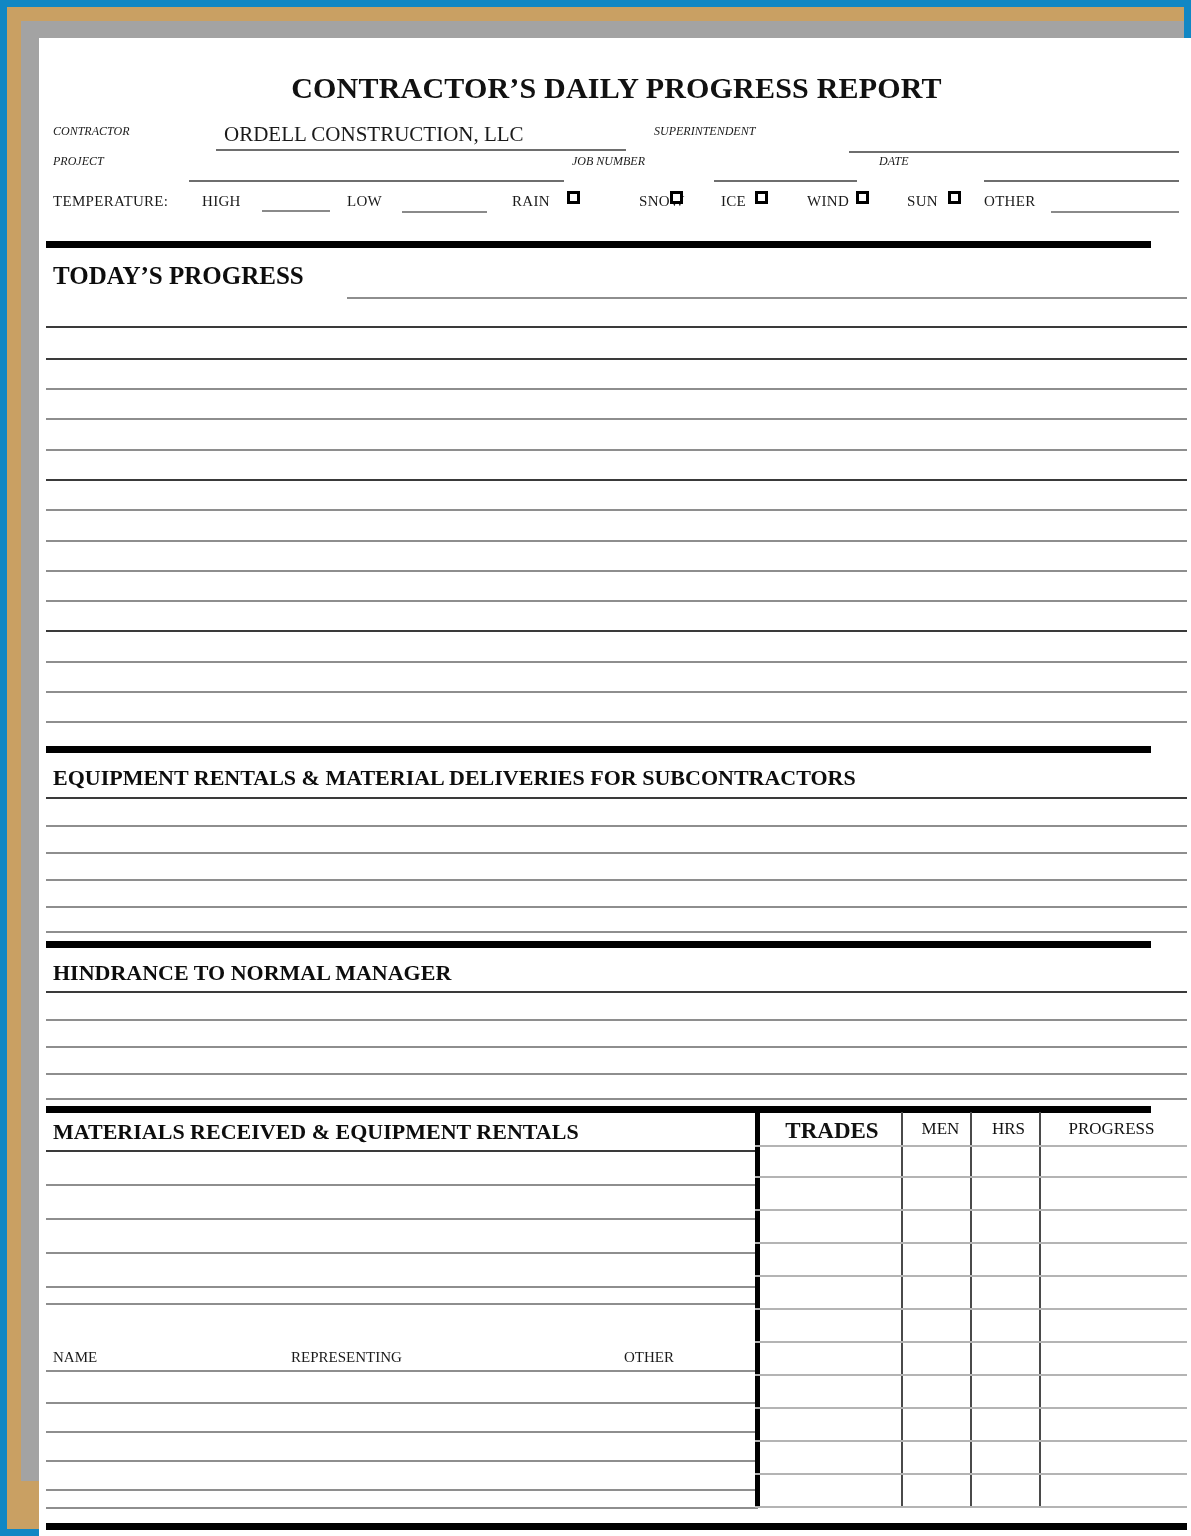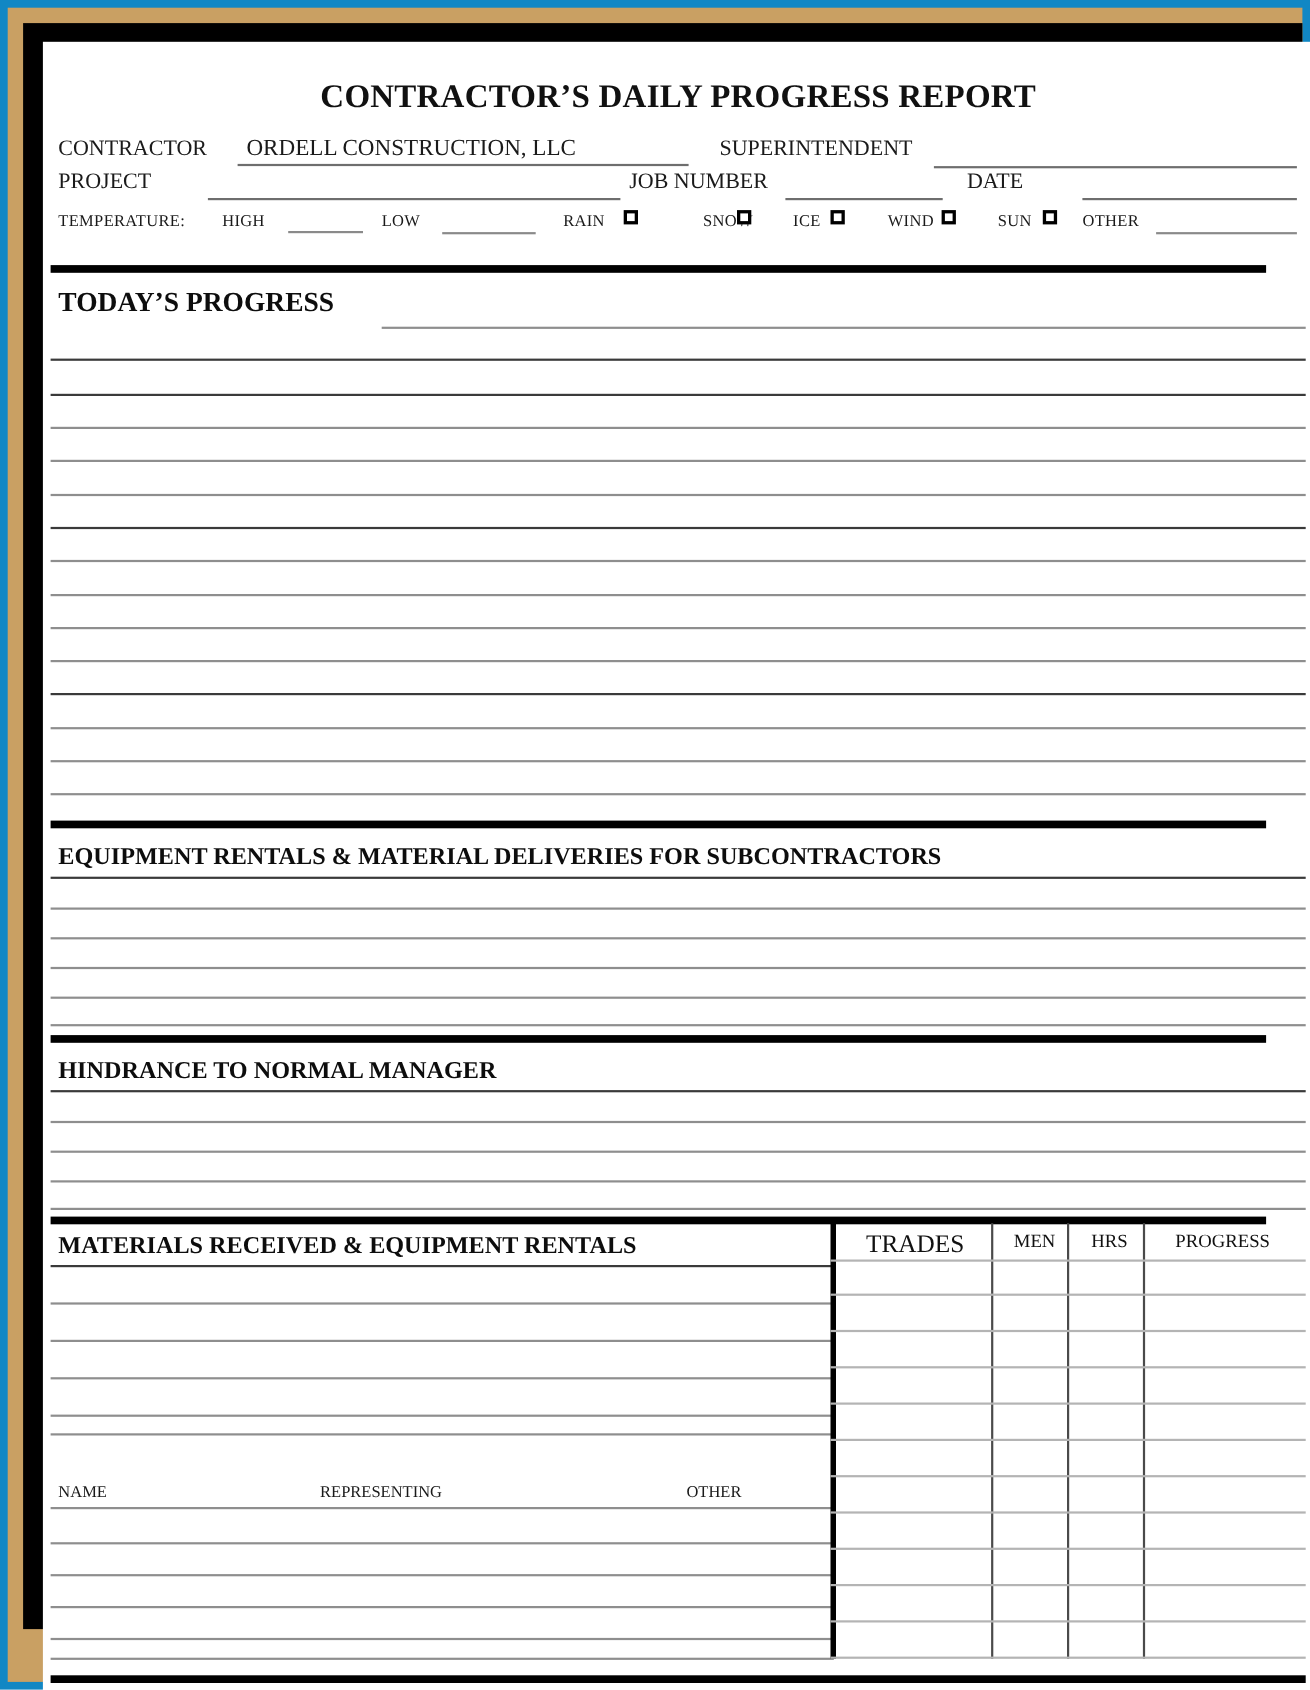--- a/index.html
+++ b/index.html
@@ -23,21 +23,21 @@
   #frame-mid {
     position: absolute;
     left: 7px; top: 7px;
     width: 1177px; height: 1522px;
     background: #c9a063;           
   }
   #frame-inner {
     position: absolute;
     left: 14px; top: 14px;
     width: 1163px; height: 1460px;
-    background: #000000;           
+    background: #a3a3a3;           
   }
   #page {
     position: absolute;
     left: 18px; top: 17px;
     width: 1155px; height: 1502px;
     background: #ffffff;
   }
 
   
   .rule-heavy { background: #000000; height: 7px; }
@@ -54,23 +54,24 @@
     text-align: center;
     font-weight: bold;
     font-size: 30px;
     letter-spacing: .2px;
     color: #111;
   }
 
   
   .hdr-label {
     position: absolute;
-    font-size: 20px;
-    color: #1a1a1a;
-    white-space: nowrap;
+    font-size: 12px;
+    color: #1a1a1a;
+    white-space: nowrap;
+    font-style: italic;
   }
   .hdr-value {
     position: absolute;
     font-size: 21px;
     color: #1a1a1a;
     white-space: nowrap;
   }
   .blank-line {
     position: absolute;
     height: 2px;
@@ -111,21 +112,21 @@
   
   .tbl-vline { position: absolute; background: #000; }
   .tbl-vline.thin { background: #4a4a4a; width: 2px; }
   .tbl-hd {
     position: absolute;
     font-size: 17px;
     color: #111;
     white-space: nowrap;
     text-align: center;
   }
-  .tbl-hd.big { font-size: 23px; font-weight: normal; }
+  .tbl-hd.big { font-size: 23px; font-weight: bold; }
   .col-label {
     position: absolute;
     font-size: 15px;
     color: #1a1a1a;
     white-space: nowrap;
   }
 </style>
 </head>
 <body>
 

